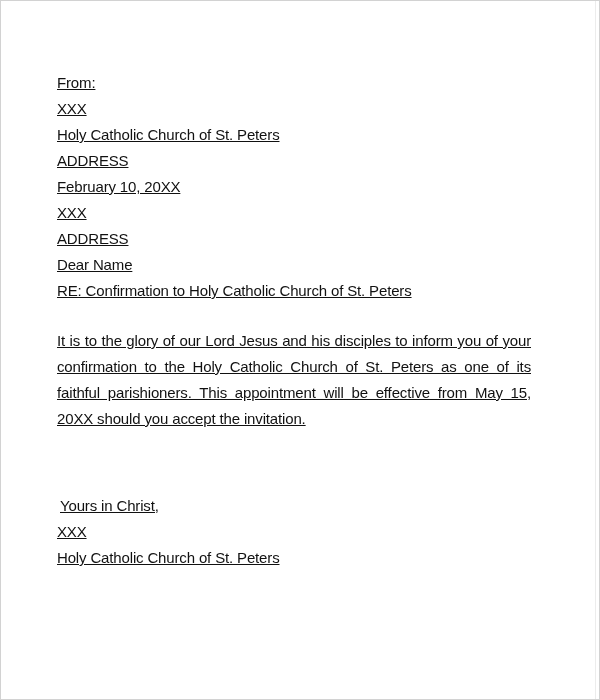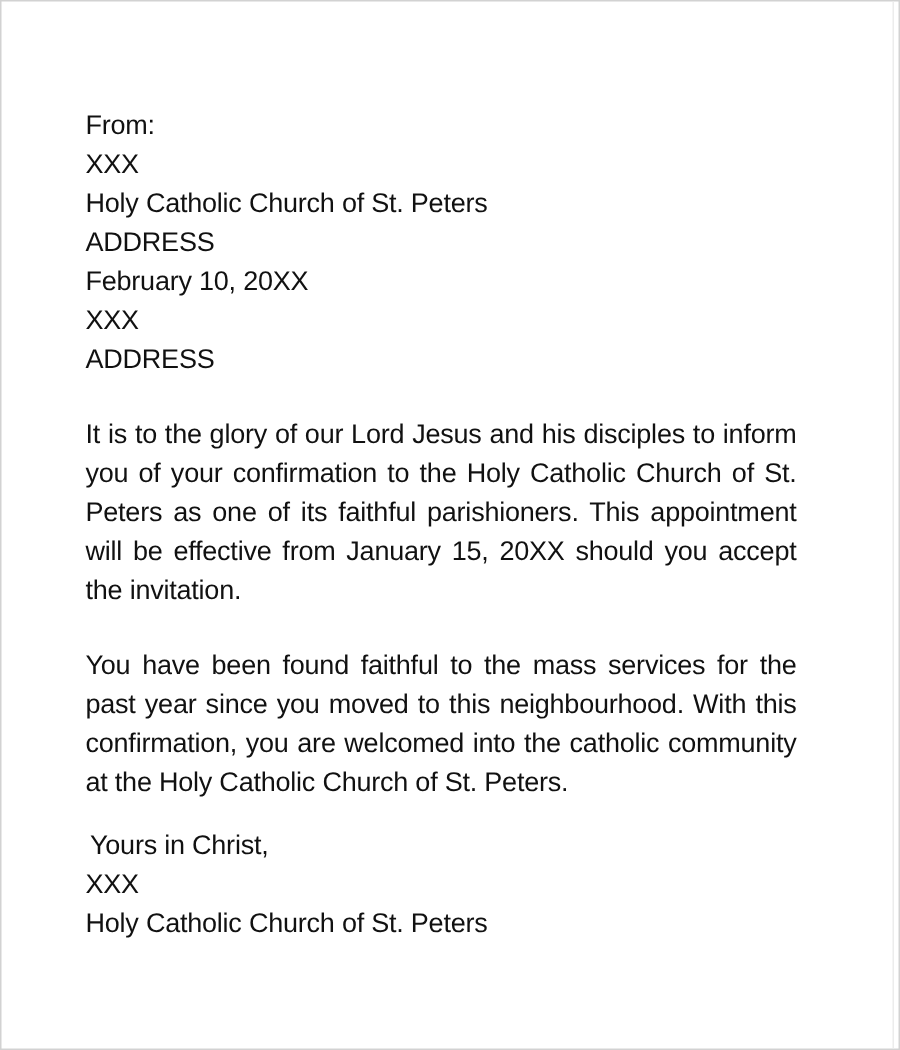--- a/index.html
+++ b/index.html
@@ -30,32 +30,34 @@
       bottom: 0;
       width: 1px;
       background: #ececec;
     }
     .letter {
       position: absolute;
       left: 56px;
       top: 69px;
       width: 474px;
       font-family: "Liberation Sans", sans-serif;
-      font-size: 18px;
+      font-size: 15px;
       color: #111111;
       letter-spacing: -0.15px;
+      text-decoration: underline;
     }
     .line {
       display: block;
       height: 26px;
       line-height: 26px;
       white-space: nowrap;
     }
     .indent {
       padding-left: 3px;
+      margin-top: 21px;
     }
     .para {
       display: block;
       line-height: 26px;
       text-align: justify;
       text-align-last: left;
       margin: 0;
     }
     .gap-after-header { height: 24px; }
     .gap-para { height: 24px; }
@@ -68,29 +70,30 @@
   <div class="letter">
 
     <div>
       <span class="line">From:</span>
       <span class="line">XXX</span>
       <span class="line">Holy Catholic Church of St. Peters</span>
       <span class="line">ADDRESS</span>
       <span class="line">February 10, 20XX</span>
       <span class="line">XXX</span>
       <span class="line">ADDRESS</span>
+      <span class="line">Dear Name</span>
+      <span class="line">RE: Confirmation to Holy Catholic Church of St. Peters</span>
     </div>
 
     <div class="gap-after-header"></div>
 
-    <p class="para">It is to the glory of our Lord Jesus and his disciples to inform you of your confirmation to the Holy Catholic Church of St. Peters as one of its faithful parishioners. This appointment will be effective from January 15, 20XX should you accept the invitation.</p>
+    <p class="para">It is to the glory of our Lord Jesus and his disciples to inform you of your confirmation to the Holy Catholic Church of St. Peters as one of its faithful parishioners. This appointment will be effective from May 15, 20XX should you accept the invitation.</p>
 
     <div class="gap-para"></div>
 
-    <p class="para">You have been found faithful to the mass services for the past year since you moved to this neighbourhood. With this confirmation, you are welcomed into the catholic community at the Holy Catholic Church of St. Peters.</p>
 
     <div class="gap-closing"></div>
 
     <div>
       <span class="line indent">Yours in Christ,</span>
       <span class="line">XXX</span>
       <span class="line">Holy Catholic Church of St. Peters</span>
     </div>
 
   </div>

